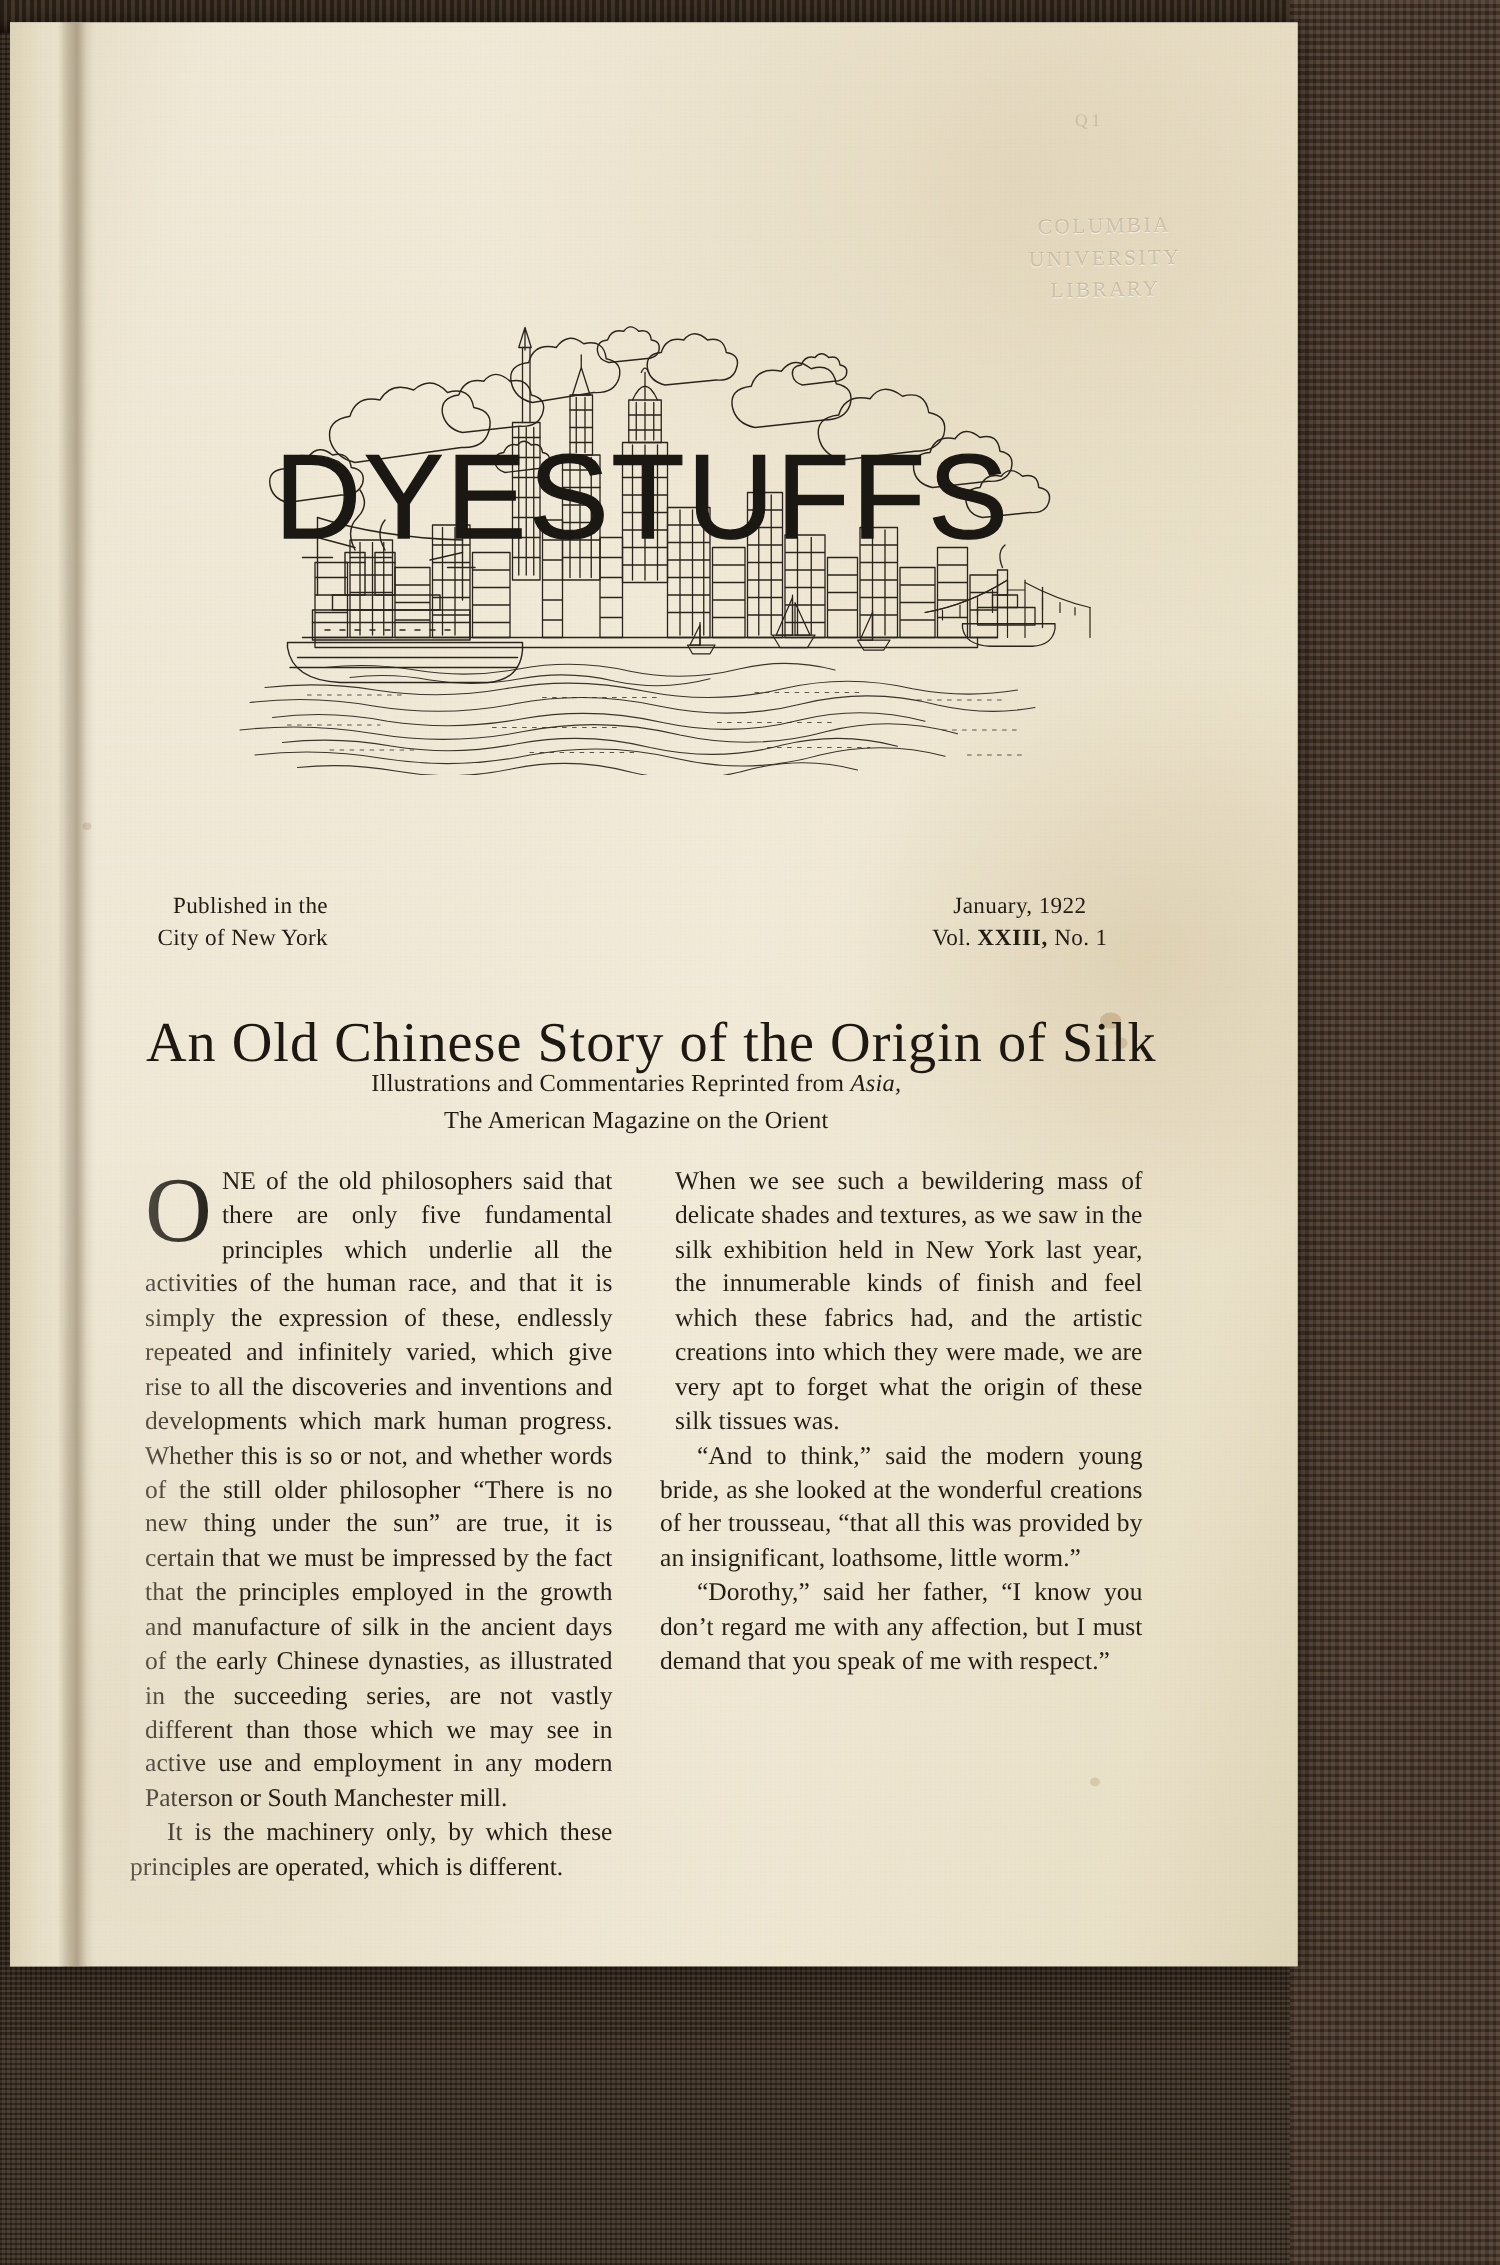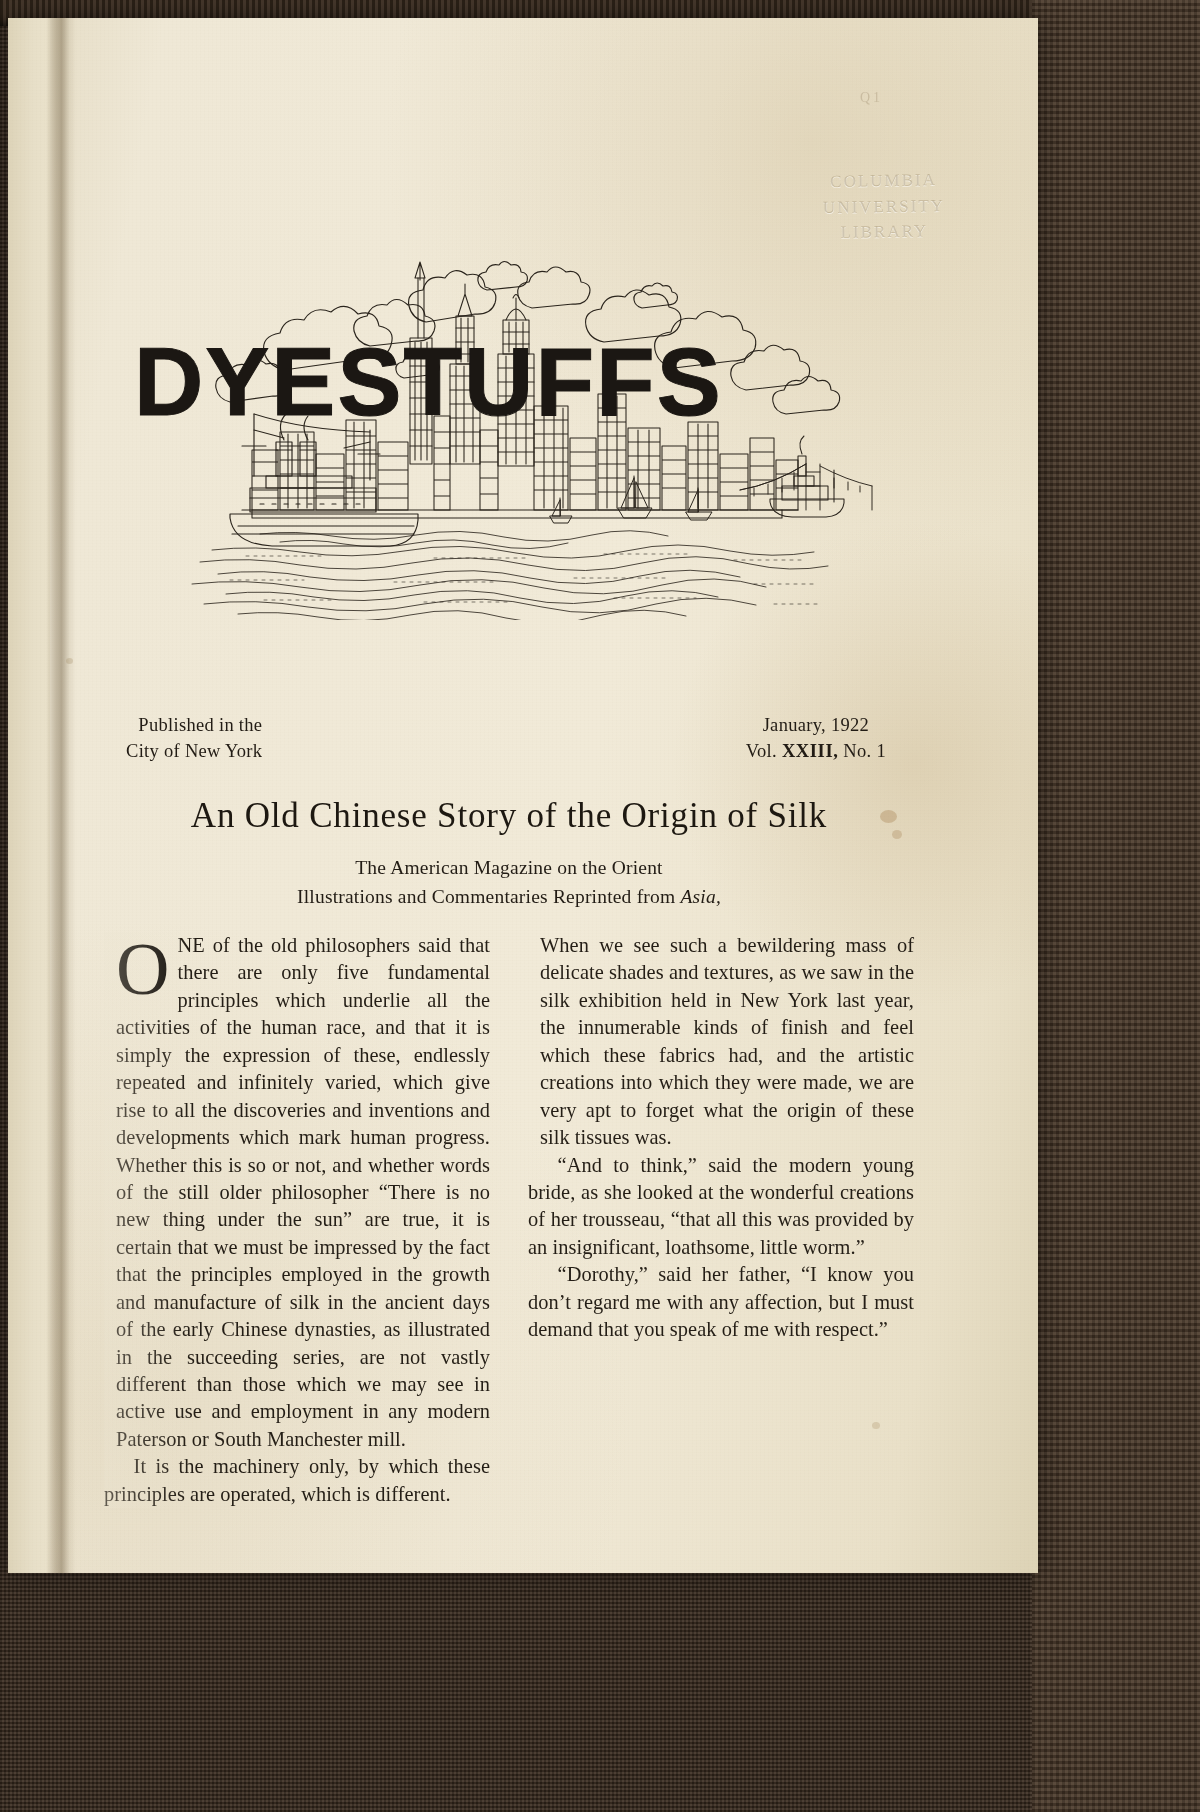--- a/index.html
+++ b/index.html
@@ -126,24 +126,24 @@
     position: absolute;
     left: 30px;
     top: 232px;
     width: 760px;
     height: 370px;
   }
   #masthead svg { display: block; width: 100%; height: 100%; }
   #masthead-wordmark {
     position: absolute;
     left: 0; right: 0;
-    top: 84px;
-    text-align: left;
+    top: 100px;
+    text-align: center;
     font-family: "Liberation Sans", sans-serif;
-    font-weight: 700;
+    font-weight: 400;
     font-size: 96px;
     letter-spacing: 2px;
     color: #1b1713;
     line-height: 1;
     -webkit-text-stroke: 1px #1b1713;
     pointer-events: none;
   }
 
   
   #imprint {
@@ -161,25 +161,25 @@
   #imprint .left  { text-align: right; }
   #imprint .right { text-align: center; }
   .vol-num { font-weight: 700; letter-spacing: .6px; }
 
   
   #article-title {
     position: absolute;
     left: 0; top: 778px;
     width: 810px;
     text-align: center;
-    font-size: 35px;
+    font-size: 45px;
     font-weight: 400;
     color: #1d1811;
     letter-spacing: .8px;
-    margin: 0;
+    margin: 12px;
   }
   #article-subtitle {
     position: absolute;
     left: 0; top: 836px;
     width: 810px;
     text-align: center;
     font-size: 19.5px;
     color: #221c15;
     line-height: 1.48;
     letter-spacing: .2px;
@@ -418,24 +418,24 @@
           <span class="vol-num">XXIII,</span>
           <span>No.</span>
           <span>1</span>
         </div>
       </div>
     </div>
 
     <h1 id="article-title">An Old Chinese Story of the Origin of Silk</h1>
 
     <div id="article-subtitle">
-      <div>The American Magazine on the Orient</div>
       <div>
         <span>Illustrations and Commentaries Reprinted from </span><span class="src">Asia,</span>
       </div>
+      <div>The American Magazine on the Orient</div>
     </div>
 
     <div id="columns">
       <div class="column" id="col-left">
         <p id="lead-paragraph" class="no-indent">ONE of the old philosophers said that there are only five fundamental principles which underlie all the activities of the human race, and that it is simply the expression of these, endlessly repeated and infinitely varied, which give rise to all the discoveries and inventions and developments which mark human progress. Whether this is so or not, and whether words of the still older philosopher “There is no new thing under the sun” are true, it is certain that we must be impressed by the fact that the principles employed in the growth and manufacture of silk in the ancient days of the early Chinese dynasties, as illustrated in the succeeding series, are not vastly different than those which we may see in active use and employment in any modern Paterson or South Manchester mill.</p>
         <p>It is the machinery only, by which these principles are operated, which is different.</p>
       </div>
       <div class="column" id="col-right">
         <p class="no-indent">When we see such a bewildering mass of delicate shades and textures, as we saw in the silk exhibition held in New York last year, the innumerable kinds of finish and feel which these fabrics had, and the artistic creations into which they were made, we are very apt to forget what the origin of these silk tissues was.</p>
         <p>“And to think,” said the modern young bride, as she looked at the wonderful creations of her trousseau, “that all this was provided by an insignificant, loathsome, little worm.”</p>

